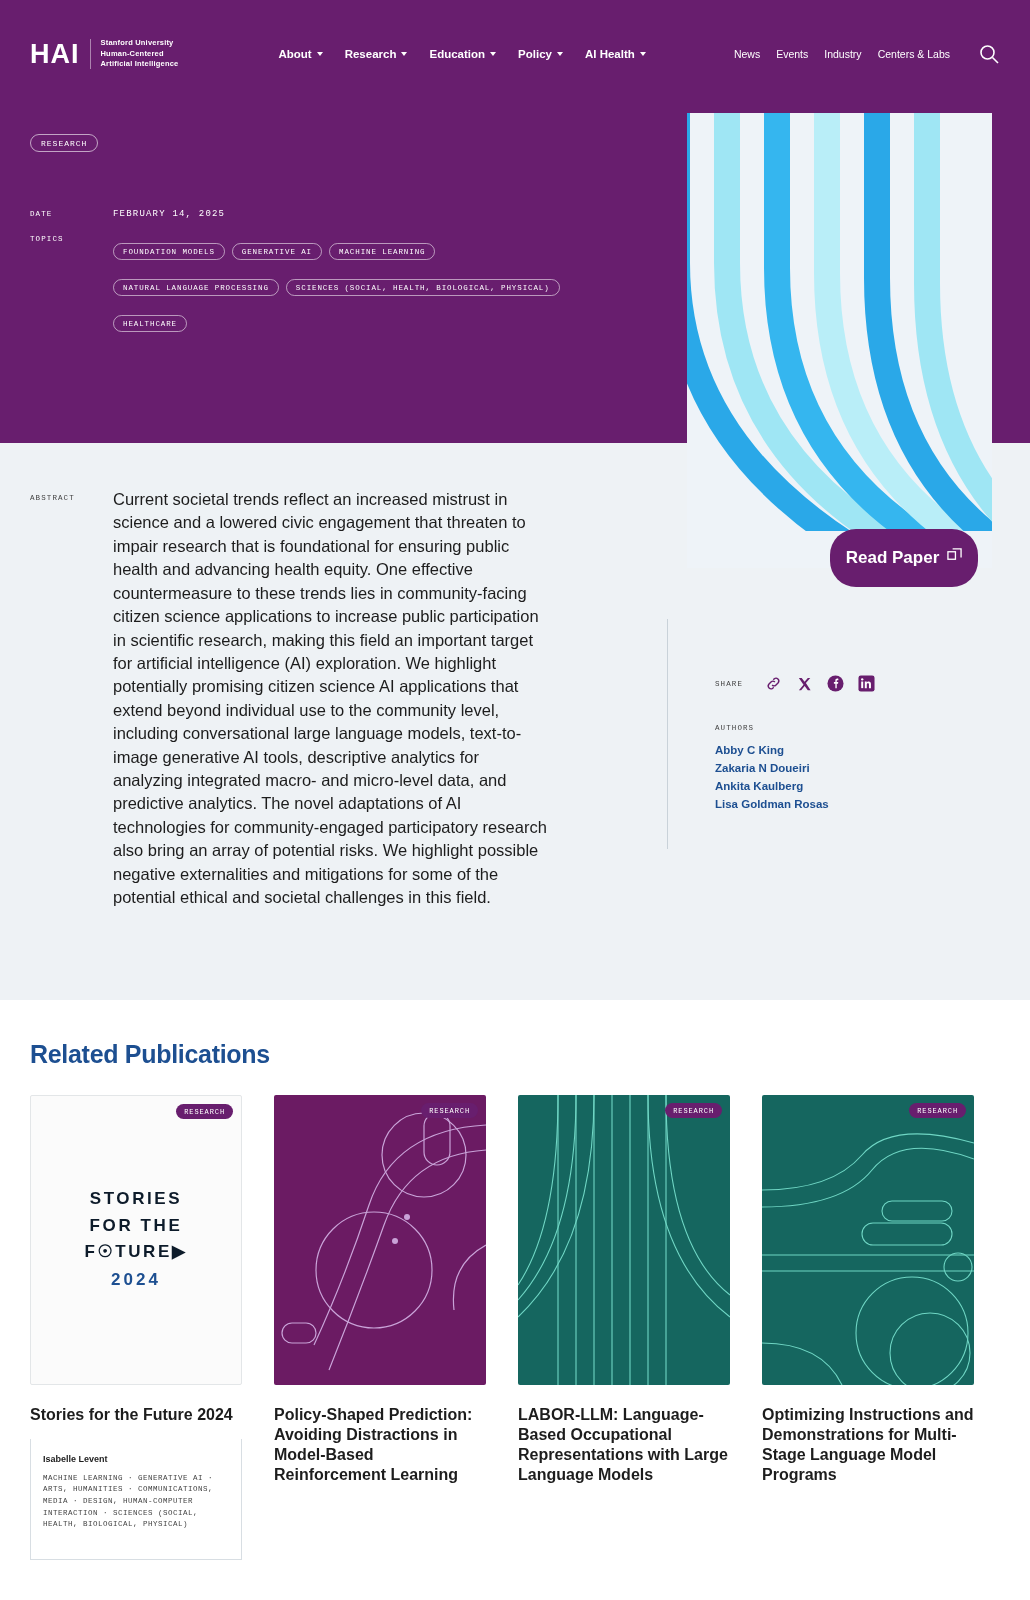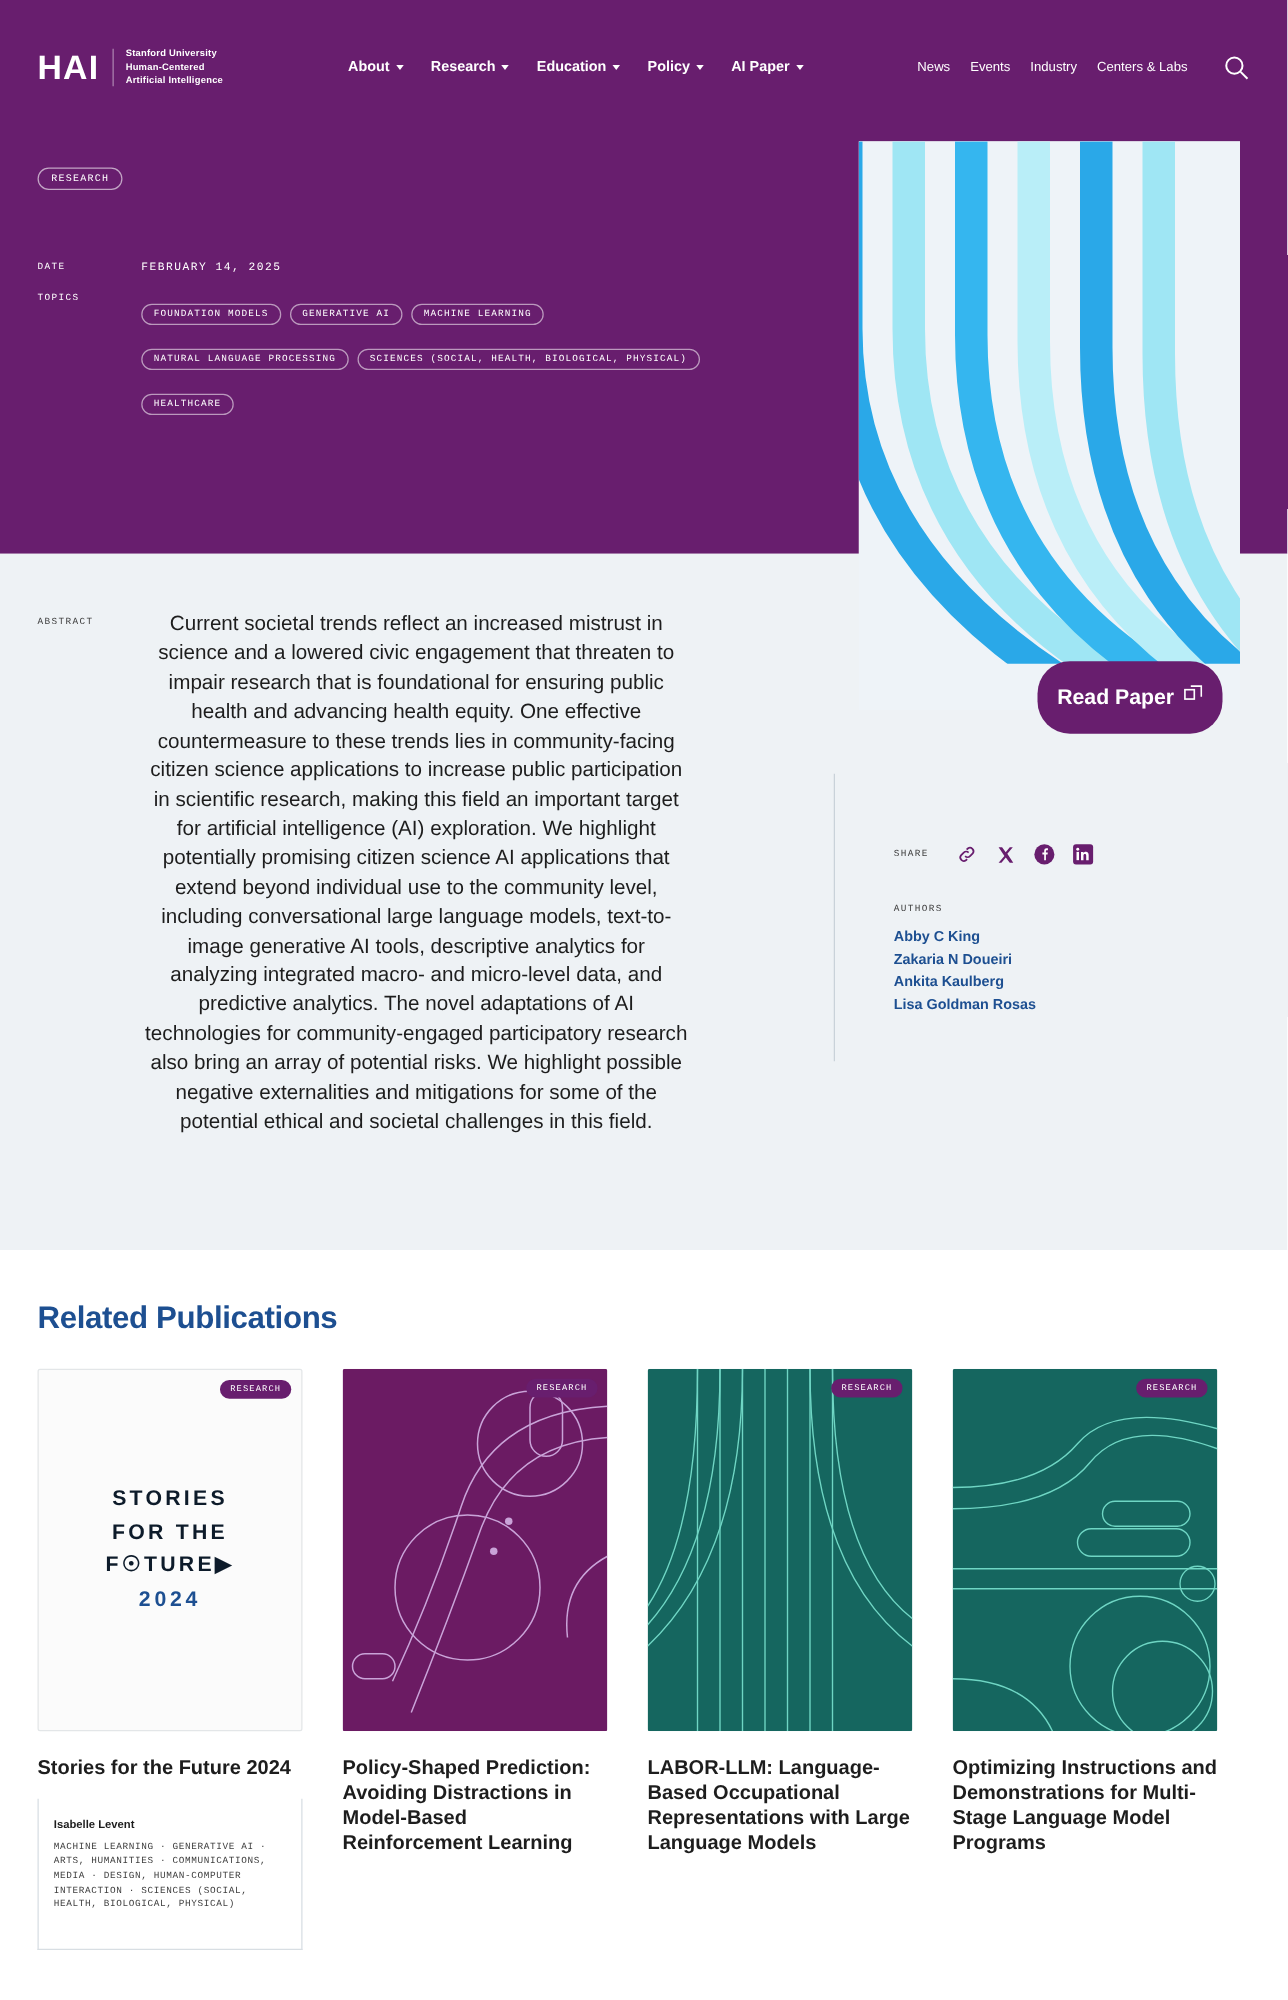--- a/index.html
+++ b/index.html
@@ -155,21 +155,20 @@
     font-size: 7.5px;
     letter-spacing: 1.1px;
     font-family: "Liberation Mono", monospace;
     padding-top: 6px;
   }
   .abstract-text {
     width: 440px;
     font-size: 16.5px;
     line-height: 1.42;
     color: #1d1d1d;
-    text-align: center;
   }
   .right-col {
     position: absolute;
     right: 38px;
     top: 86px;
     width: 305px;
   }
   .read-paper-btn {
     background: #681e6e;
     color: #fff;
@@ -345,21 +344,21 @@
     </div>
     <div class="nav-item">
       <span>Education</span>
       <span class="caret"></span>
     </div>
     <div class="nav-item">
       <span>Policy</span>
       <span class="caret"></span>
     </div>
     <div class="nav-item">
-      <span>AI Paper</span>
+      <span>AI Health</span>
       <span class="caret"></span>
     </div>
   </div>
 
   <div class="util-nav">
     <div class="util-item">News</div>
     <div class="util-item">Events</div>
     <div class="util-item">Industry</div>
     <div class="util-item">Centers &amp; Labs</div>
   </div>

